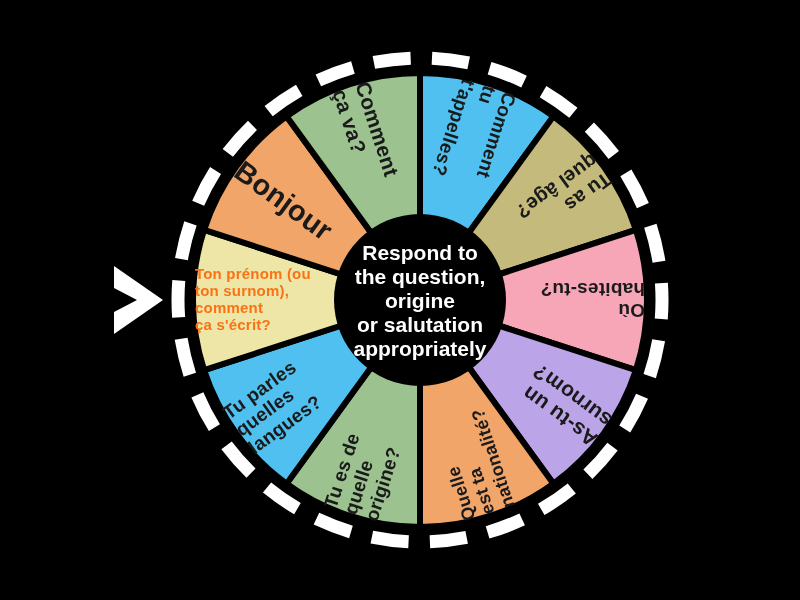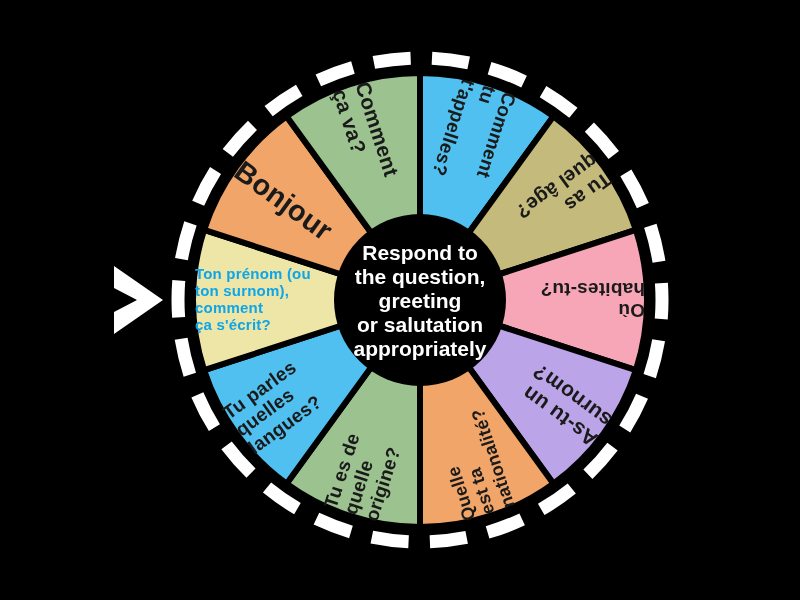--- a/index.html
+++ b/index.html
@@ -111,33 +111,33 @@
         <div class="seg-text" style="font-size: 19px; color: rgb(26, 26, 26);">Tu es de
 quelle
 origine?</div>
       </div>
       <div class="seg-label" style="transform: rotate(144deg) translateX(151px) rotate(180deg);">
         <div class="seg-text" style="font-size: 19px; color: rgb(26, 26, 26);">Tu parles
 quelles
 langues?</div>
       </div>
       <div class="seg-label" style="transform: rotate(180deg) translateX(151px) rotate(180deg);">
-        <div class="seg-text" style="font-size: 15px; color: #0ea5e9;">Ton prénom (ou
+        <div class="seg-text" style="font-size: 15px; color: #f97316;">Ton prénom (ou
 ton surnom),
 comment
 ça s'écrit?</div>
       </div>
       <div class="seg-label" style="transform: rotate(216deg) translateX(151px) rotate(180deg);">
         <div class="seg-text" style="font-size: 29px; color: rgb(26, 26, 26);">Bonjour</div>
       </div>
       <div class="seg-label" style="transform: rotate(252deg) translateX(151px) rotate(180deg);">
         <div class="seg-text" style="font-size: 21px; color: rgb(26, 26, 26);">Comment
 ça va?</div>
       </div>
     </div>
 
   <div class="center-label" style="color: rgb(255, 255, 255);">Respond to
 the question,
-greeting
+origine
 or salutation
 appropriately</div>
 
 </div>
 
 </body></html>

